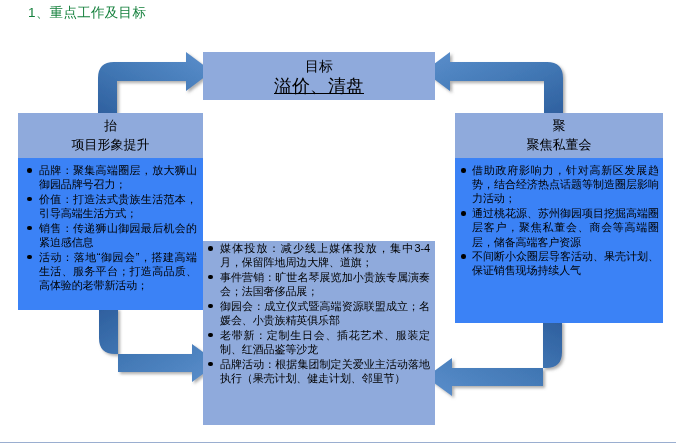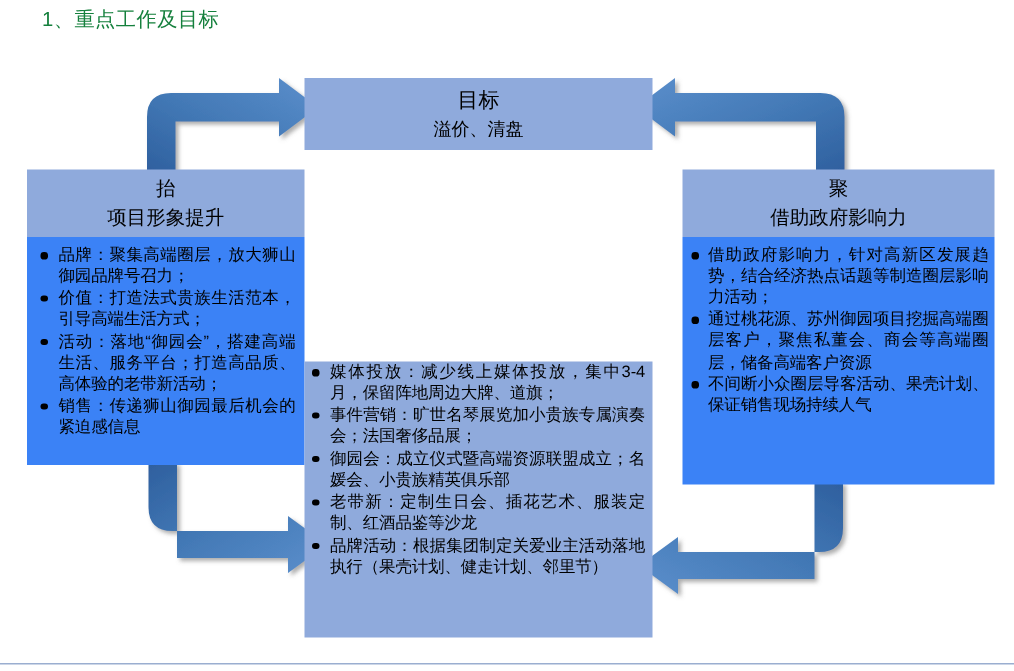--- a/index.html
+++ b/index.html
@@ -47,21 +47,21 @@
   #goal-box {
     left: 203px; top: 52px;
     width: 232px; height: 48px;
     background: #8faadc;
     display: flex;
     flex-direction: column;
     align-items: center;
     justify-content: center;
   }
   #goal-box .l1 { font-size: 14px; line-height: 20px; }
-  #goal-box .l2 { font-size: 12px; line-height: 21px; }
+  #goal-box .l2 { font-size: 18px; line-height: 21px; text-decoration: underline; }
 
   
   #left-head {
     left: 18px; top: 113px;
     width: 185px; height: 45px;
   }
   #left-body {
     left: 18px; top: 158px;
     width: 185px; height: 152px;
     padding: 5px 6px 4px 6px;
@@ -235,28 +235,28 @@
 </div>
 
 <div class="box box-head" id="left-head">
   <div>抬</div>
   <div>项目形象提升</div>
 </div>
 <div class="box box-body" id="left-body">
   <ul class="bl">
     <li>品牌：聚集高端圈层，放大狮山御园品牌号召力；</li>
     <li>价值：打造法式贵族生活范本，引导高端生活方式；</li>
+    <li>销售：传递狮山御园最后机会的紧迫感信息</li>
     <li>活动：落地“御园会”，搭建高端生活、服务平台；打造高品质、高体验的老带新活动；</li>
-    <li>销售：传递狮山御园最后机会的紧迫感信息</li>
   </ul>
 </div>
 
 <div class="box box-head" id="right-head">
   <div>聚</div>
-  <div>借助政府影响力</div>
+  <div>聚焦私董会</div>
 </div>
 <div class="box box-body" id="right-body">
   <ul class="bl">
     <li>借助政府影响力，针对高新区发展趋势，结合经济热点话题等制造圈层影响力活动；</li>
     <li>通过桃花源、苏州御园项目挖掘高端圈层客户，聚焦私董会、商会等高端圈层，储备高端客户资源</li>
     <li>不间断小众圈层导客活动、果壳计划、保证销售现场持续人气</li>
   </ul>
 </div>
 
 <div class="box" id="center-box">

